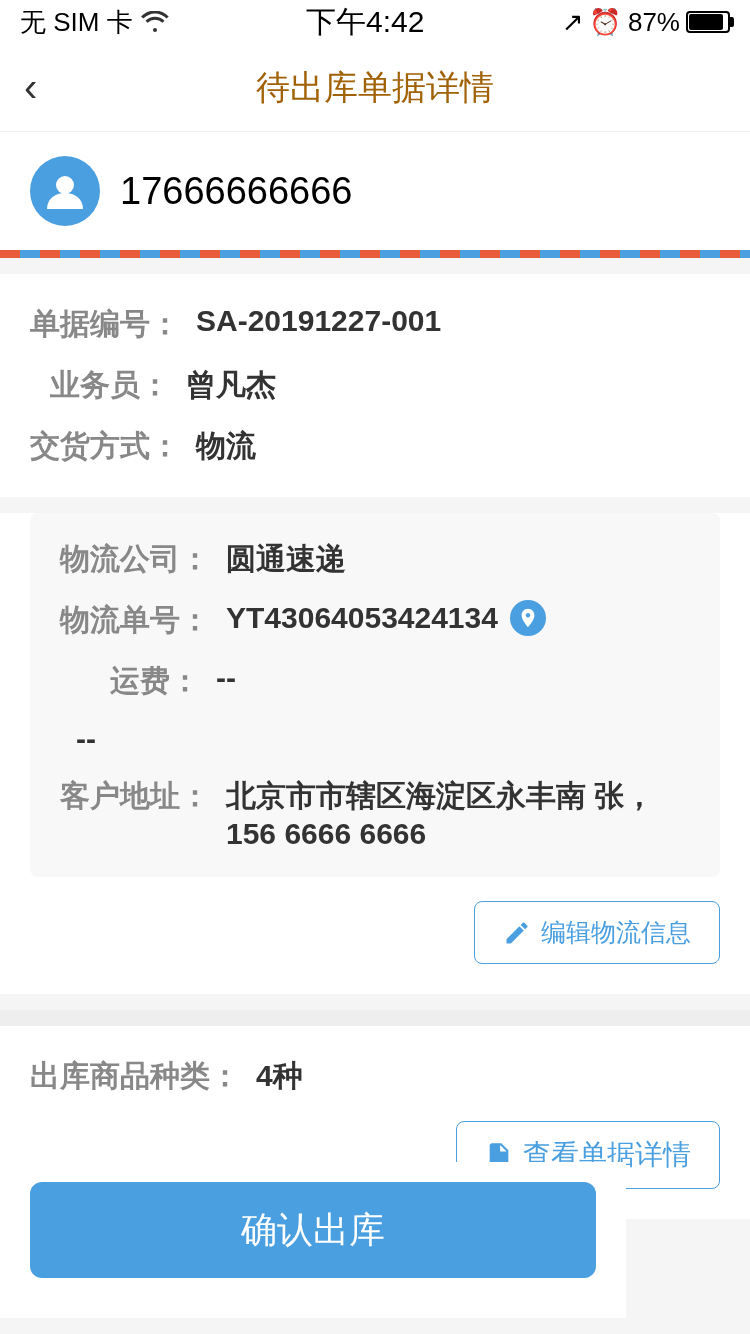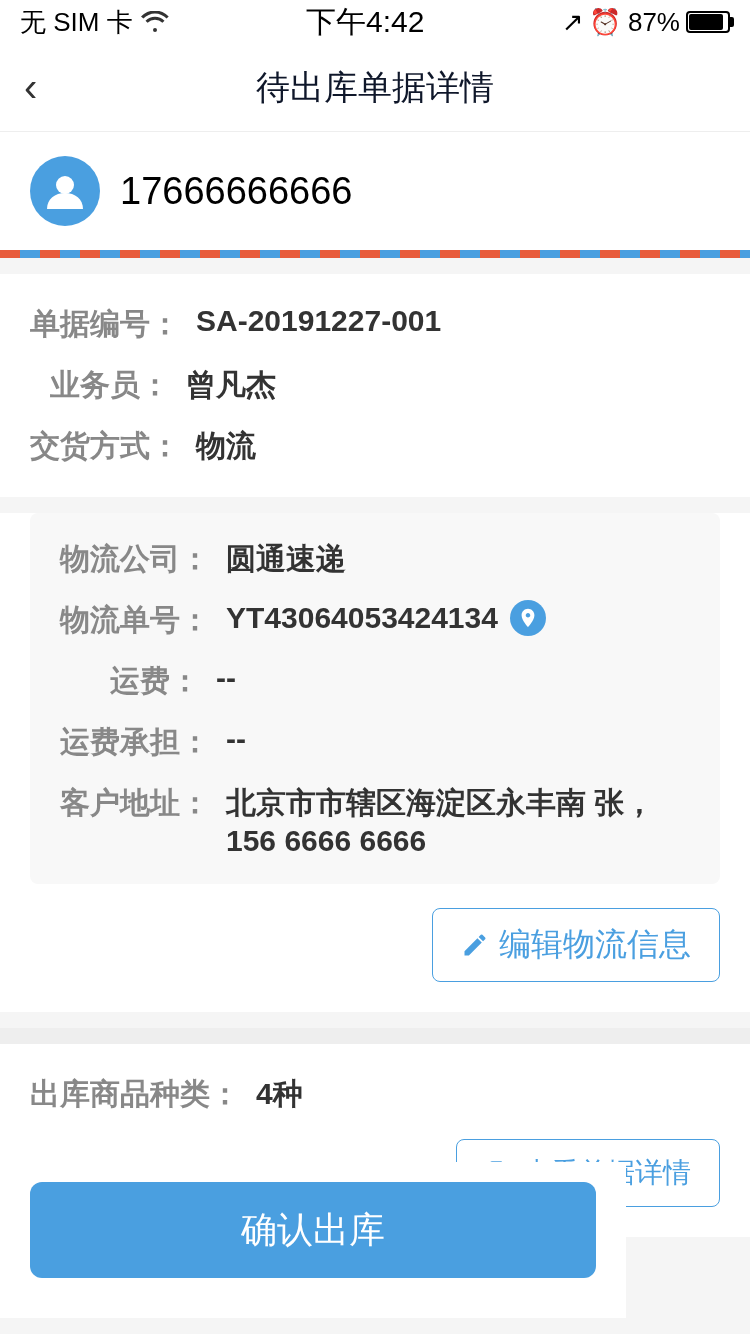--- a/index.html
+++ b/index.html
@@ -85,21 +85,21 @@
     }
     .nav-back {
       position: absolute;
       left: 24px;
       font-size: 40px;
       color: #333;
       cursor: pointer;
     }
     .nav-title {
       font-size: 34px;
-      color: #0f172a;
+      color: #a16207;
       font-weight: 500;
     }
 
     
     .user-header {
       width: 750px;
       background: #fff;
       padding: 24px 30px;
       display: flex;
       align-items: center;
@@ -204,21 +204,21 @@
       margin-top: 24px;
     }
     .btn-edit-logistics {
       border: 1px solid #4a9fe0;
       border-radius: 8px;
       padding: 14px 28px;
       display: flex;
       align-items: center;
       gap: 10px;
       color: #4a9fe0;
-      font-size: 32px;
+      font-size: 25px;
       background: #fff;
       cursor: pointer;
     }
     .btn-edit-logistics svg {
       width: 28px;
       height: 28px;
       fill: #4a9fe0;
     }
 
     
@@ -352,21 +352,20 @@
             <path d="M12 2C8.13 2 5 5.13 5 9c0 5.25 7 13 7 13s7-7.75 7-13c0-3.87-3.13-7-7-7zm0 9.5c-1.38 0-2.5-1.12-2.5-2.5s1.12-2.5 2.5-2.5 2.5 1.12 2.5 2.5-1.12 2.5-2.5 2.5z"></path>
           </svg>
         </div>
       </span>
     </div>
     <div class="info-row">
       <span class="info-label">运费：</span>
       <span class="info-value">--</span>
     </div>
     <div class="info-row">
-      <span class="info-label">运费承担：</span>
       <span class="info-value">--</span>
     </div>
     <div class="info-row">
       <span class="info-label">客户地址：</span>
       <span class="info-value">北京市市辖区海淀区永丰南  张，156 6666 6666</span>
     </div>
   </div>
 
   <div class="edit-button">
     <button class="btn-edit-logistics">

